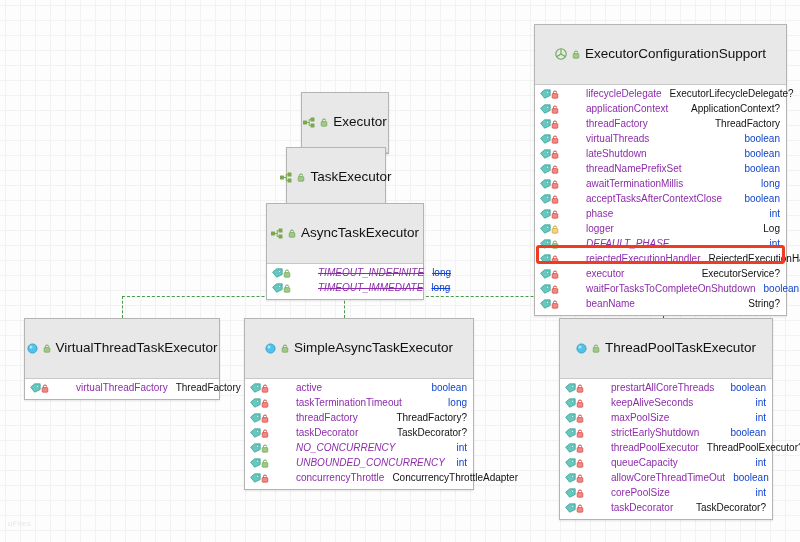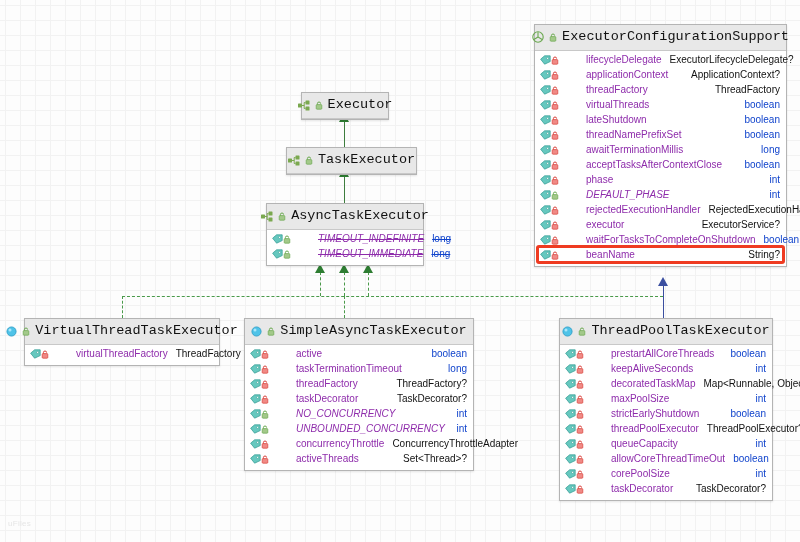--- a/index.html
+++ b/index.html
@@ -37,26 +37,25 @@
     box-shadow: 0 1px 2px rgba(0,0,0,0.10);
     box-sizing: border-box;
   }
   .node-header {
     display: flex;
     align-items: center;
     justify-content: center;
     gap: 5px;
     background: #e8e8e8;
     border-bottom: 1px solid #c8c8c8;
-    padding: 4px 8px;
+    padding: 21px 8px;
     font-size: 13.5px;
     color: #111111;
     line-height: 1.25;
     white-space: nowrap;
-    font-family: Liberation Mono, monospace;
   }
   .node.compact .node-header {
     border-bottom: 1px solid #c8c8c8;
   }
   .node-header .title {
     font-size: 13.5px;
     color: #111;
   }
   .members {
     padding: 2px 0 3px 0;
@@ -188,21 +187,21 @@
       <span class="ic">
         <svg width="8" height="9" viewBox="0 0 8 9">
             <path d="M2.4 3.8V2.6a1.6 1.6 0 0 1 3.2 0" stroke="#6aa84f" stroke-width="1" fill="none"></path>
             <rect x="1.2" y="3.6" width="5.6" height="4.6" rx="0.8" fill="#a3c98a" stroke="#6aa84f" stroke-width="0.7"></rect>
           </svg>
       </span>
       <span class="title">Executor</span>
     </div>
   </div>
 
-  <div class="node compact" style="left:286px; top:147px; width:131px;">
+  <div class="node compact" style="left:286px; top:147px; width:100px;">
     <div class="node-header">
       <span class="ic">
         <svg width="12" height="11" viewBox="0 0 12 11">
             <rect x="0" y="3.5" width="4" height="4" rx="0.6" fill="#7aa84f"></rect>
             <rect x="7.5" y="0.5" width="4" height="4" rx="0.6" fill="#7aa84f"></rect>
             <rect x="7.5" y="6.5" width="4" height="4" rx="0.6" fill="#7aa84f"></rect>
             <path d="M4 5.5h2.2M6.2 2.5v6M6.2 2.5h1.3M6.2 8.5h1.3" stroke="#7aa84f" stroke-width="1" fill="none"></path>
           </svg>
       </span>
       <span class="ic">
@@ -427,36 +426,20 @@
           </span>
           <span class="ic">
             <svg width="8" height="9" viewBox="0 0 8 9">
               <path d="M2.4 3.8V2.6a1.6 1.6 0 0 1 3.2 0" stroke="#d8403a" stroke-width="1" fill="none"></path>
               <rect x="1.2" y="3.6" width="5.6" height="4.6" rx="0.8" fill="#f08a86" stroke="#d8403a" stroke-width="0.7"></rect>
             </svg>
           </span>
           <span class="mname">concurrencyThrottle</span>
           <span class="mtype">ConcurrencyThrottleAdapter</span>
         </div>
-        <div class="member">
-          <span class="ic">
-            <svg width="11" height="10" viewBox="0 0 11 10">
-              <path d="M0.6 4.2 L4.6 0.8 L10.2 0.8 L10.2 6.6 L4.6 9.2 Z" fill="#66c8bf" stroke="#2f9a90" stroke-width="0.7" stroke-linejoin="round"></path>
-              <circle cx="7.6" cy="3.4" r="1.05" fill="#ffffff" stroke="#2f9a90" stroke-width="0.6"></circle>
-            </svg>
-          </span>
-          <span class="ic">
-            <svg width="8" height="9" viewBox="0 0 8 9">
-              <path d="M2.4 3.8V2.6a1.6 1.6 0 0 1 3.2 0" stroke="#d8403a" stroke-width="1" fill="none"></path>
-              <rect x="1.2" y="3.6" width="5.6" height="4.6" rx="0.8" fill="#f08a86" stroke="#d8403a" stroke-width="0.7"></rect>
-            </svg>
-          </span>
-          <span class="mname">activeThreads</span>
-          <span class="mtype">Set&lt;Thread&gt;?</span>
-        </div>
       </div>
   </div>
 
   <div class="node" style="left:559px; top:318px; width:214px;">
     <div class="node-header">
       <span class="ic">
         <svg width="11" height="11" viewBox="0 0 11 11">
             <circle cx="5.5" cy="5.5" r="4.6" fill="#4fc3e8" stroke="#2a9bc4" stroke-width="0.8"></circle>
             <circle cx="4" cy="4" r="1.5" fill="#bff0ff" opacity="0.8"></circle>
           </svg>
@@ -508,36 +491,20 @@
               <path d="M0.6 4.2 L4.6 0.8 L10.2 0.8 L10.2 6.6 L4.6 9.2 Z" fill="#66c8bf" stroke="#2f9a90" stroke-width="0.7" stroke-linejoin="round"></path>
               <circle cx="7.6" cy="3.4" r="1.05" fill="#ffffff" stroke="#2f9a90" stroke-width="0.6"></circle>
             </svg>
           </span>
           <span class="ic">
             <svg width="8" height="9" viewBox="0 0 8 9">
               <path d="M2.4 3.8V2.6a1.6 1.6 0 0 1 3.2 0" stroke="#d8403a" stroke-width="1" fill="none"></path>
               <rect x="1.2" y="3.6" width="5.6" height="4.6" rx="0.8" fill="#f08a86" stroke="#d8403a" stroke-width="0.7"></rect>
             </svg>
           </span>
-          <span class="mname">decoratedTaskMap</span>
-          <span class="mtype">Map&lt;Runnable, Object&gt;</span>
-        </div>
-        <div class="member">
-          <span class="ic">
-            <svg width="11" height="10" viewBox="0 0 11 10">
-              <path d="M0.6 4.2 L4.6 0.8 L10.2 0.8 L10.2 6.6 L4.6 9.2 Z" fill="#66c8bf" stroke="#2f9a90" stroke-width="0.7" stroke-linejoin="round"></path>
-              <circle cx="7.6" cy="3.4" r="1.05" fill="#ffffff" stroke="#2f9a90" stroke-width="0.6"></circle>
-            </svg>
-          </span>
-          <span class="ic">
-            <svg width="8" height="9" viewBox="0 0 8 9">
-              <path d="M2.4 3.8V2.6a1.6 1.6 0 0 1 3.2 0" stroke="#d8403a" stroke-width="1" fill="none"></path>
-              <rect x="1.2" y="3.6" width="5.6" height="4.6" rx="0.8" fill="#f08a86" stroke="#d8403a" stroke-width="0.7"></rect>
-            </svg>
-          </span>
           <span class="mname">maxPoolSize</span>
           <span class="mtype kw">int</span>
         </div>
         <div class="member">
           <span class="ic">
             <svg width="11" height="10" viewBox="0 0 11 10">
               <path d="M0.6 4.2 L4.6 0.8 L10.2 0.8 L10.2 6.6 L4.6 9.2 Z" fill="#66c8bf" stroke="#2f9a90" stroke-width="0.7" stroke-linejoin="round"></path>
               <circle cx="7.6" cy="3.4" r="1.05" fill="#ffffff" stroke="#2f9a90" stroke-width="0.6"></circle>
             </svg>
           </span>
@@ -787,20 +754,36 @@
           </span>
           <span class="ic">
             <svg width="8" height="9" viewBox="0 0 8 9">
               <path d="M2.4 3.8V2.6a1.6 1.6 0 0 1 3.2 0" stroke="#d8403a" stroke-width="1" fill="none"></path>
               <rect x="1.2" y="3.6" width="5.6" height="4.6" rx="0.8" fill="#f08a86" stroke="#d8403a" stroke-width="0.7"></rect>
             </svg>
           </span>
           <span class="mname">phase</span>
           <span class="mtype kw">int</span>
         </div>
+        <div class="member">
+          <span class="ic">
+            <svg width="11" height="10" viewBox="0 0 11 10">
+              <path d="M0.6 4.2 L4.6 0.8 L10.2 0.8 L10.2 6.6 L4.6 9.2 Z" fill="#66c8bf" stroke="#2f9a90" stroke-width="0.7" stroke-linejoin="round"></path>
+              <circle cx="7.6" cy="3.4" r="1.05" fill="#ffffff" stroke="#2f9a90" stroke-width="0.6"></circle>
+            </svg>
+          </span>
+          <span class="ic">
+            <svg width="8" height="9" viewBox="0 0 8 9">
+              <path d="M2.4 3.8V2.6a1.6 1.6 0 0 1 3.2 0" stroke="#d89b20" stroke-width="1" fill="none"></path>
+              <rect x="1.2" y="3.6" width="5.6" height="4.6" rx="0.8" fill="#f5d48a" stroke="#d89b20" stroke-width="0.7"></rect>
+            </svg>
+          </span>
+          <span class="mname">logger</span>
+          <span class="mtype">Log</span>
+        </div>
         <div class="member static">
           <span class="ic">
             <svg width="11" height="10" viewBox="0 0 11 10">
               <path d="M0.6 4.2 L4.6 0.8 L10.2 0.8 L10.2 6.6 L4.6 9.2 Z" fill="#66c8bf" stroke="#2f9a90" stroke-width="0.7" stroke-linejoin="round"></path>
               <circle cx="7.6" cy="3.4" r="1.05" fill="#ffffff" stroke="#2f9a90" stroke-width="0.6"></circle>
             </svg>
           </span>
           <span class="ic">
             <svg width="8" height="9" viewBox="0 0 8 9">
               <path d="M2.4 3.8V2.6a1.6 1.6 0 0 1 3.2 0" stroke="#6aa84f" stroke-width="1" fill="none"></path>

